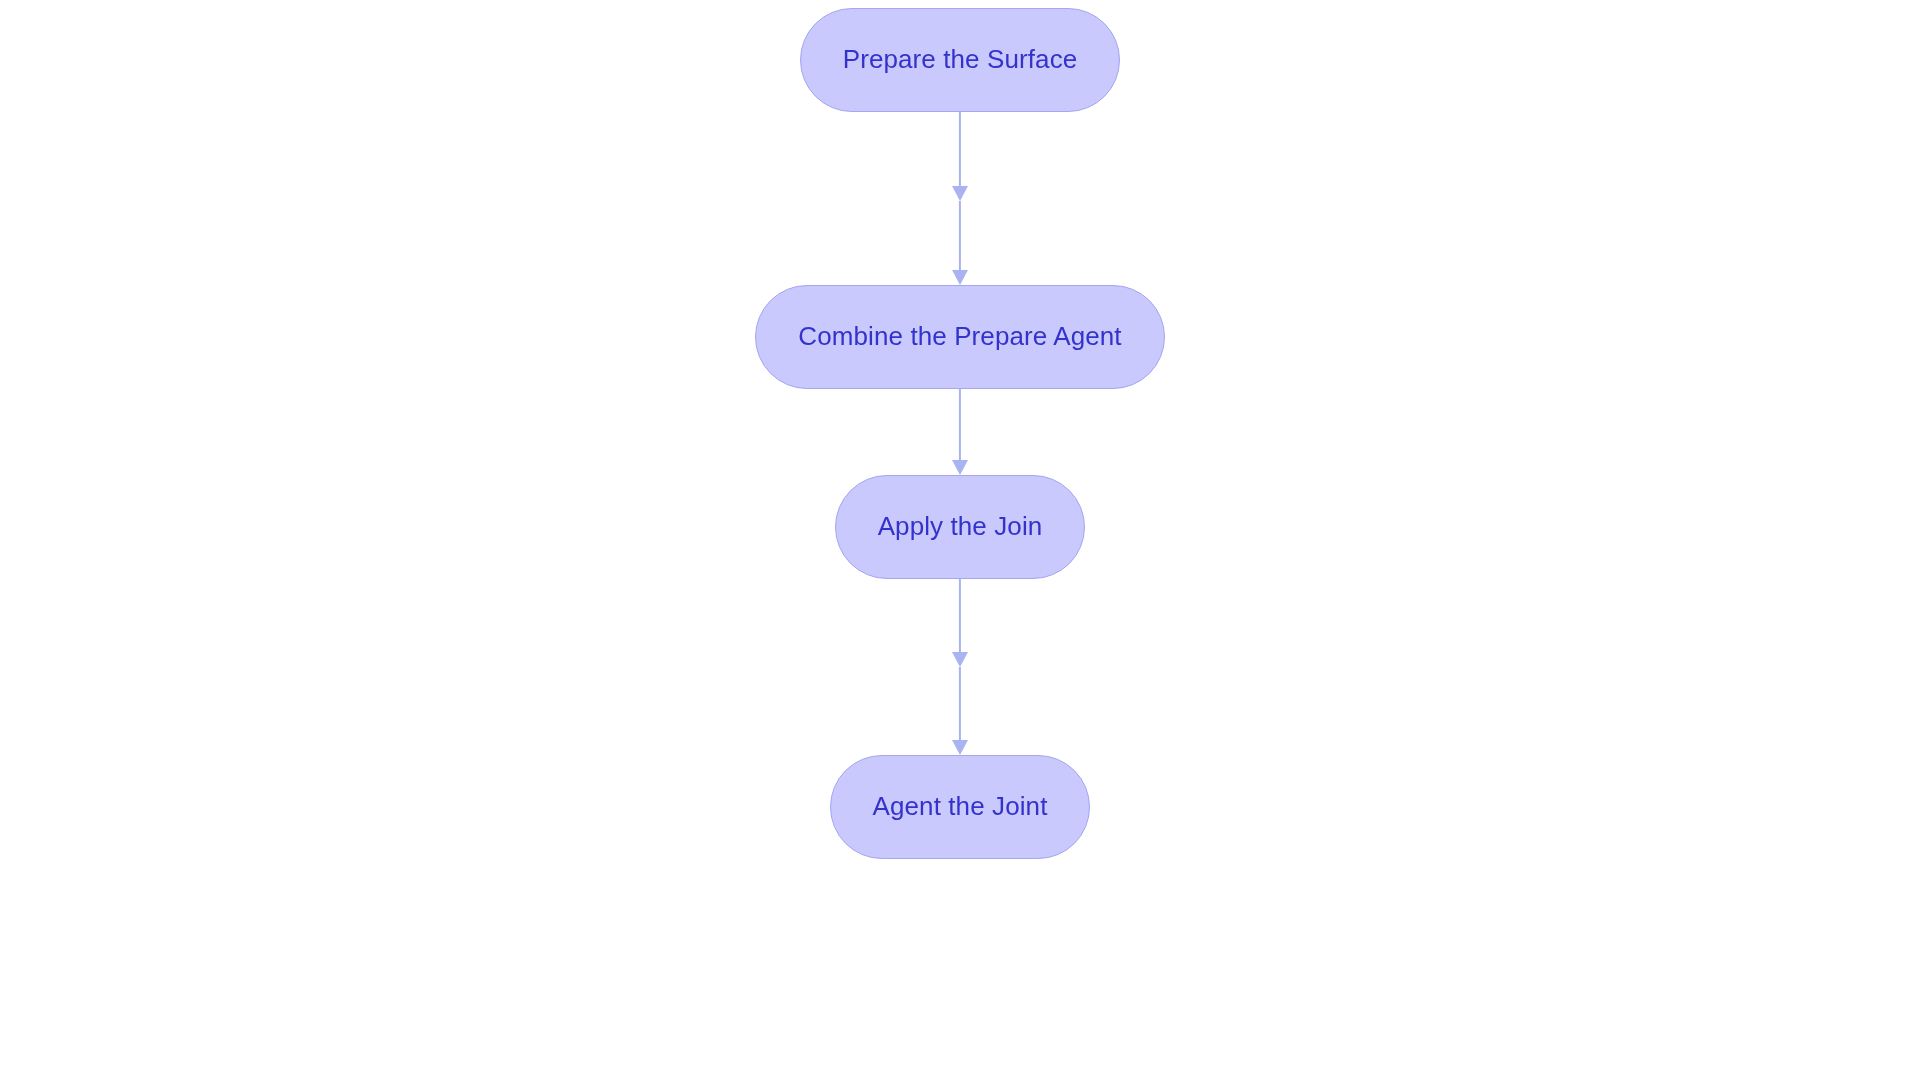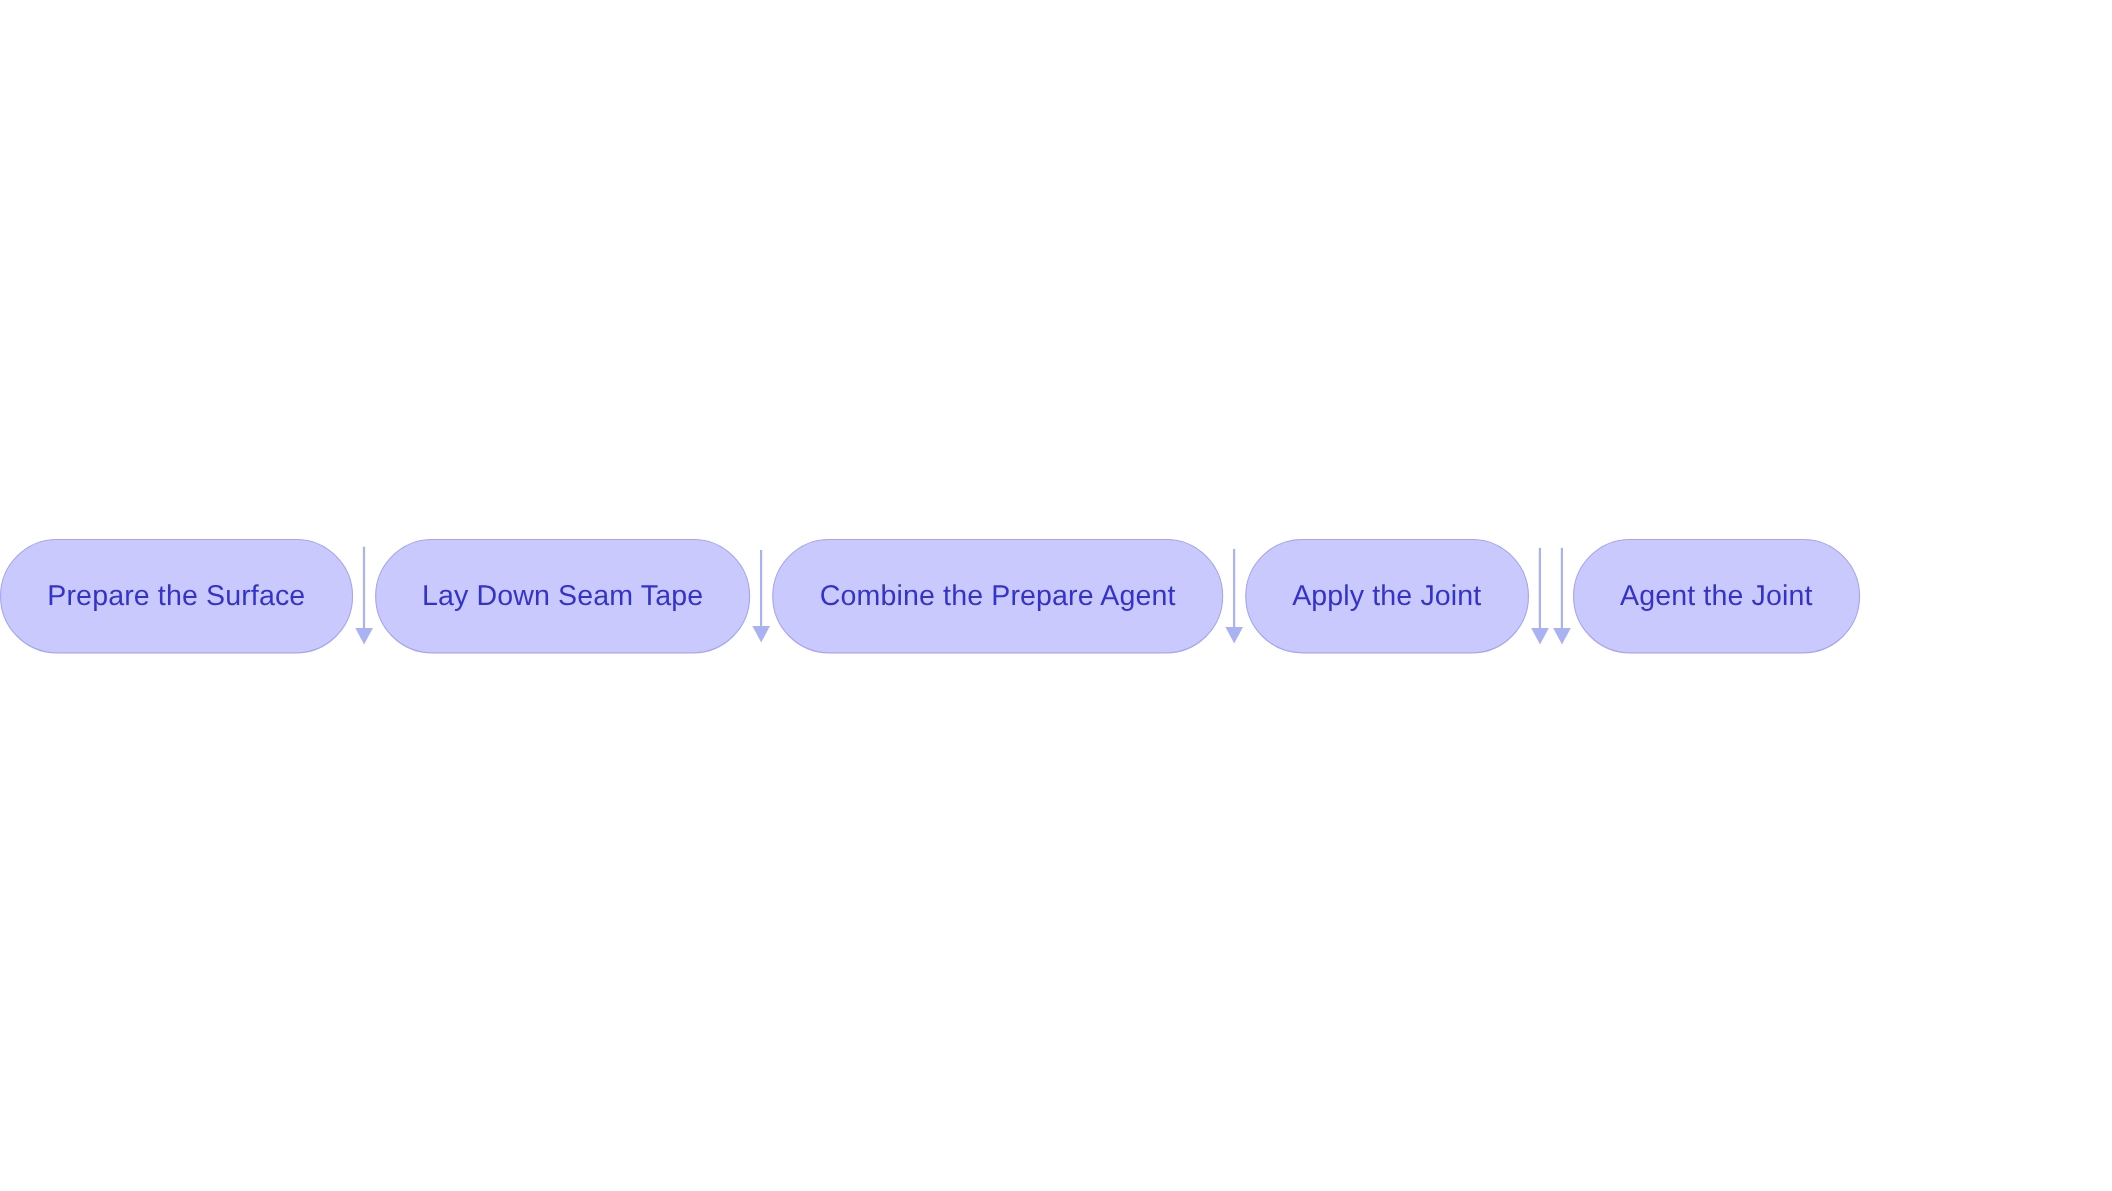--- a/index.html
+++ b/index.html
@@ -21,21 +21,21 @@
     background: #ffffff;
   }
 
   .flow-column {
     position: absolute;
     left: 0;
     top: 0;
     width: 1920px;
     height: 1083px;
     display: flex;
-    flex-direction: row;
+    flex-direction: column;
     align-items: center;
   }
 
   .node {
     box-sizing: border-box;
     display: flex;
     align-items: center;
     justify-content: center;
     background: #c9c9fd;
     border: 1.6px solid #a5a5f0;
@@ -102,40 +102,37 @@
 
     <div class="node">
       <span class="node-label">Prepare the Surface</span>
     </div>
 
     <div class="connector gap-1">
       <div class="connector-line" style="height: 74px;"></div>
       <div class="connector-head"></div>
     </div>
 
-    <div class="node">
-      <span class="node-label">Lay Down Seam Tape</span>
-    </div>
 
     <div class="connector gap-2">
       <div class="connector-line" style="height: 69px;"></div>
       <div class="connector-head"></div>
     </div>
 
     <div class="node">
       <span class="node-label">Combine the Prepare Agent</span>
     </div>
 
     <div class="connector gap-3">
       <div class="connector-line" style="height: 71px;"></div>
       <div class="connector-head"></div>
     </div>
 
     <div class="node">
-      <span class="node-label">Apply the Joint</span>
+      <span class="node-label">Apply the Join</span>
     </div>
 
     <div class="connector gap-4">
       <div class="connector-line" style="height: 73px;"></div>
       <div class="connector-head"></div>
     </div>
 
 
     <div class="connector gap-5">
       <div class="connector-line" style="height: 73px;"></div>

